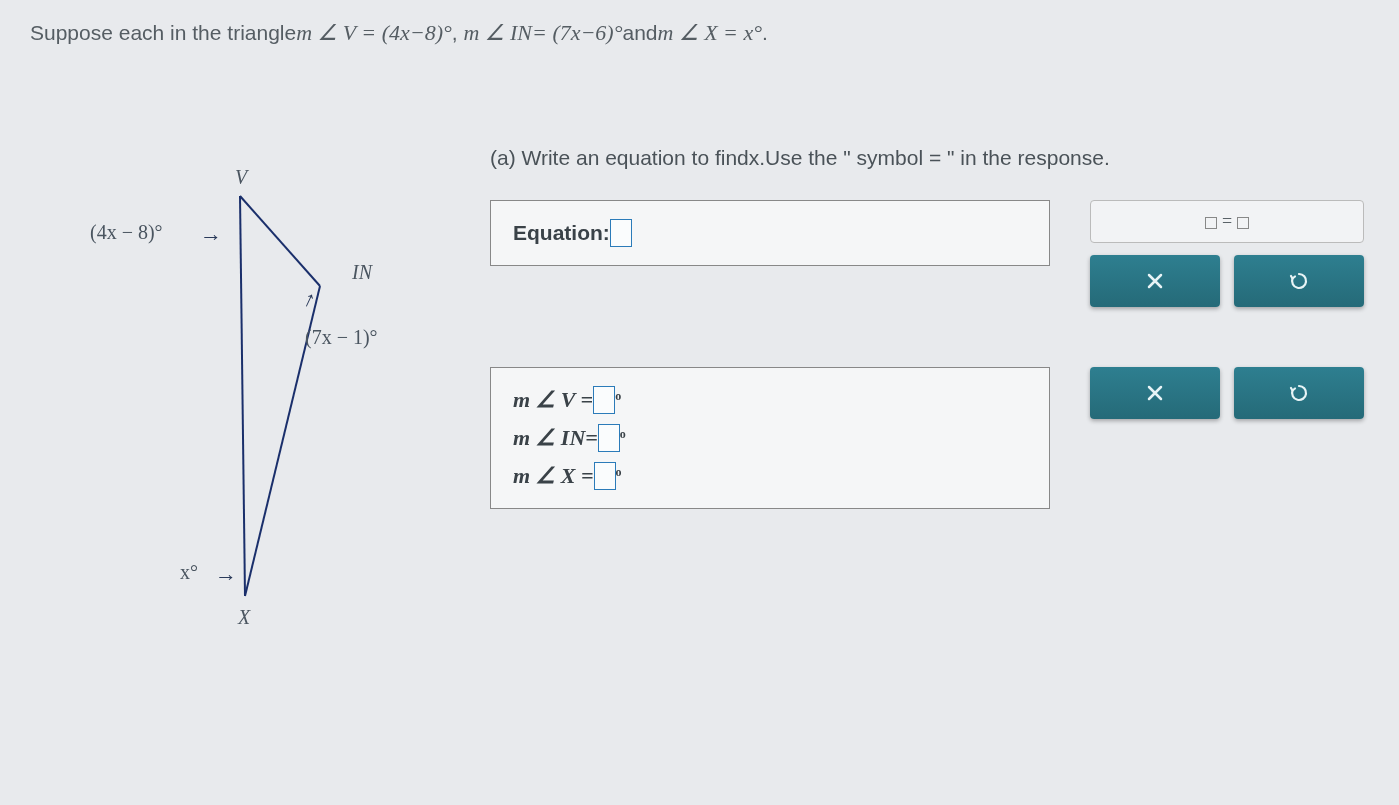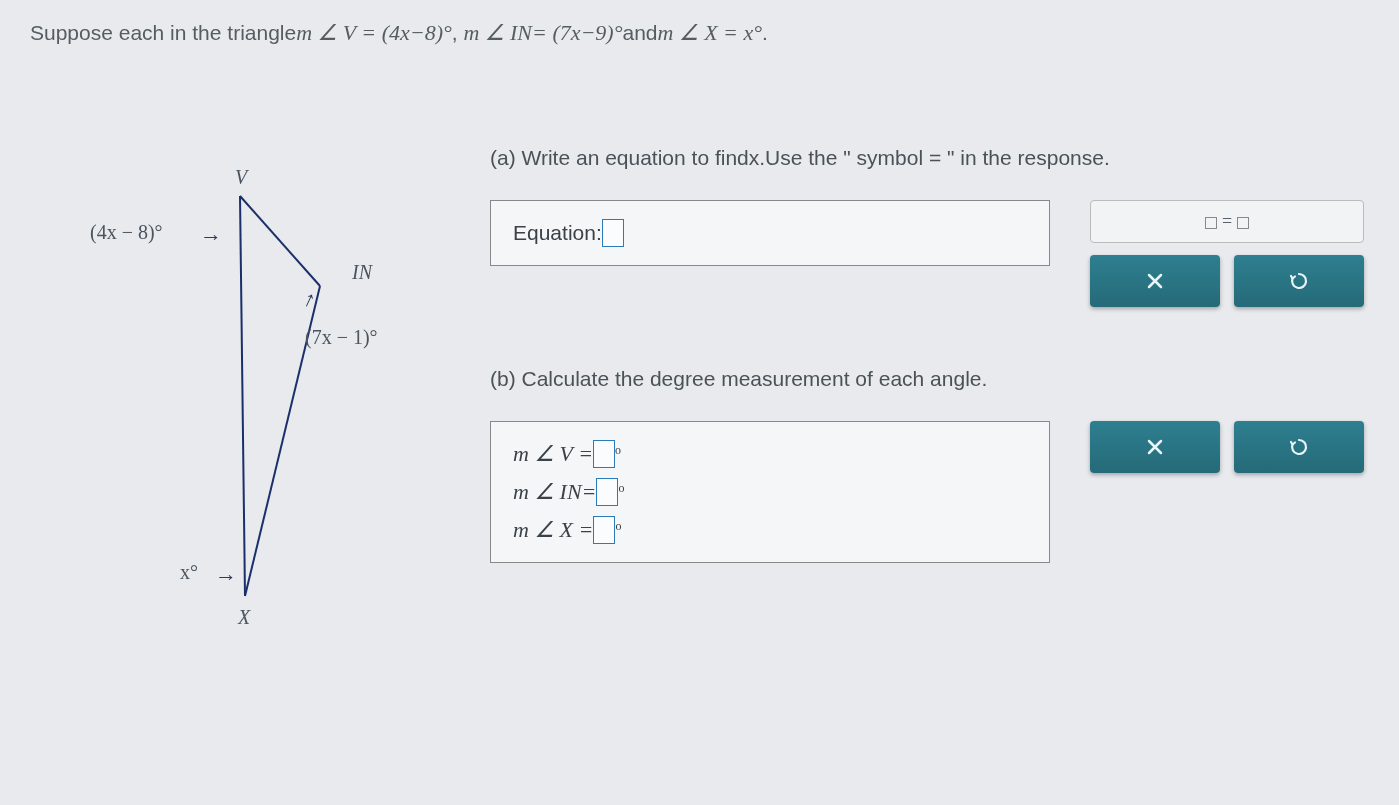--- a/index.html
+++ b/index.html
@@ -55,20 +55,21 @@
     padding: 18px 22px;
     min-width: 560px;
     font-size: 21px;
     color: #3a4248;
   }
   .equation-line {
     display: flex;
     align-items: center;
     gap: 0;
     margin-bottom: 10px;
+    font-weight: bold;
   }
   .equation-line:last-child { margin-bottom: 0; }
   .math-text {
     font-family: 'Times New Roman', serif;
     font-style: italic;
     font-size: 22px;
     text-align: center;
   }
   .input-box {
     display: inline-block;
@@ -127,21 +128,21 @@
   .arrow {
     position: absolute;
     font-size: 22px;
     color: #2a3a5a;
   }
 </style>
 </head>
 <body>
 
 <div class="problem-statement">
-  <span>Suppose each in the triangle</span><span class="math-text">m ∠ V = (4x−8)°</span><span>, </span><span class="math-text">m ∠ IN= (7x−9)°</span><span>and</span><span class="math-text">m ∠ X = x°</span><span>.</span>
+  <span>Suppose each in the triangle</span><span class="math-text">m ∠ V = (4x−8)°</span><span>, </span><span class="math-text">m ∠ IN= (7x−6)°</span><span>and</span><span class="math-text">m ∠ X = x°</span><span>.</span>
 </div>
 
 <div class="content-area">
 
   <div class="diagram-area">
     <svg class="triangle-svg" width="420" height="500">
 
       <line x1="210" y1="30" x2="215" y2="430" stroke="#1a2f6b" stroke-width="2"></line>
       <line x1="210" y1="30" x2="290" y2="120" stroke="#1a2f6b" stroke-width="2"></line>
       <line x1="290" y1="120" x2="215" y2="430" stroke="#1a2f6b" stroke-width="2"></line>
@@ -190,24 +191,20 @@
                   <path d="M11 4 a7 7 0 1 1 -6.5 4.5" fill="none" stroke="#e8f4f6" stroke-width="2.2" stroke-linecap="round"></path>
                   <path d="M3 6 L4.5 8.5 L7 6.5" fill="none" stroke="#e8f4f6" stroke-width="2.2" stroke-linecap="round" stroke-linejoin="round"></path>
                 </svg>
             </button>
           </div>
         </div>
       </div>
     </div>
 
     <div class="question-block">
-      <div class="question-text">
-        <span>(b)</span>
-        <span>Calculate the degree measurement of each angle.</span>
-      </div>
       <div class="answer-row">
         <div class="answer-box">
           <div class="equation-line">
             <span class="math-text">m ∠ V =</span>
             <span class="input-box"></span>
               <span class="deg-sup">o</span>
           </div>
           <div class="equation-line">
             <span class="math-text">m ∠ IN=</span>
             <span class="input-box"></span>

